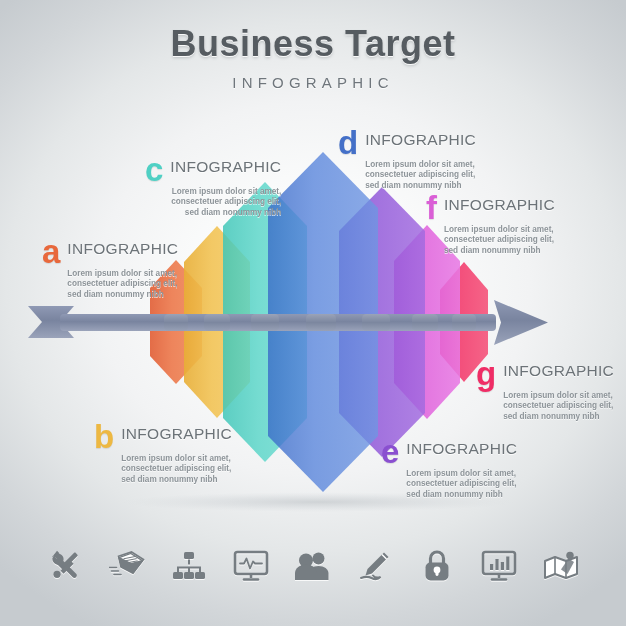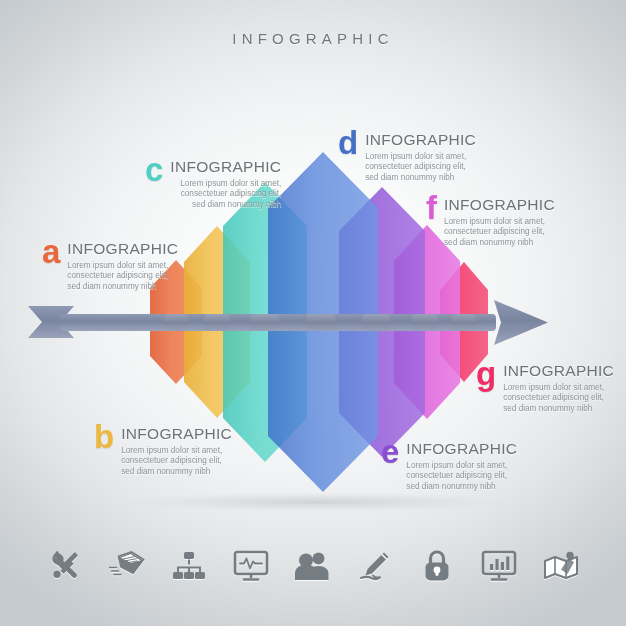--- a/index.html
+++ b/index.html
@@ -55,41 +55,43 @@
     text-shadow:0 1px 1px rgba(0,0,0,.10);
   }
   .c-body{max-width:118px;}
   .c-head{
     font-size:15.5px;letter-spacing:.3px;color:#6c7378;
     line-height:17px;font-weight:normal;
     text-shadow:0 1px 0 rgba(255,255,255,.85);
   }
   .c-text{
     font-size:8.2px;line-height:10.4px;color:#8d9499;
-    margin-top:4px;
+    margin-top:12px;
     text-shadow:0 1px 0 rgba(255,255,255,.7);
+    font-weight:bold;
   }
 
   
   #icons{
     position:absolute;left:0;top:536px;width:626px;height:60px;
     display:flex;align-items:center;justify-content:center;
   }
   .icon-cell{
     width:62px;height:58px;
     display:flex;align-items:center;justify-content:center;
   }
   .icon-cell svg{display:block;filter:drop-shadow(0 1px 0 rgba(255,255,255,.8));}
 </style>
 </head>
 <body>
 
 <div id="stage">
 
   <div id="header">
+    <div id="title">Business Target</div>
     <div id="subtitle">INFOGRAPHIC</div>
   </div>
 
   <div id="diagram">
     <svg width="626" height="626" viewBox="0 0 626 626" xmlns="http://www.w3.org/2000/svg">
       <defs>
 
         <linearGradient id="gA" x1="0" y1="0" x2="1" y2="0">
           <stop offset="0%" stop-color="#e2623a"></stop>
             <stop offset="42%" stop-color="#ed7c50"></stop>

